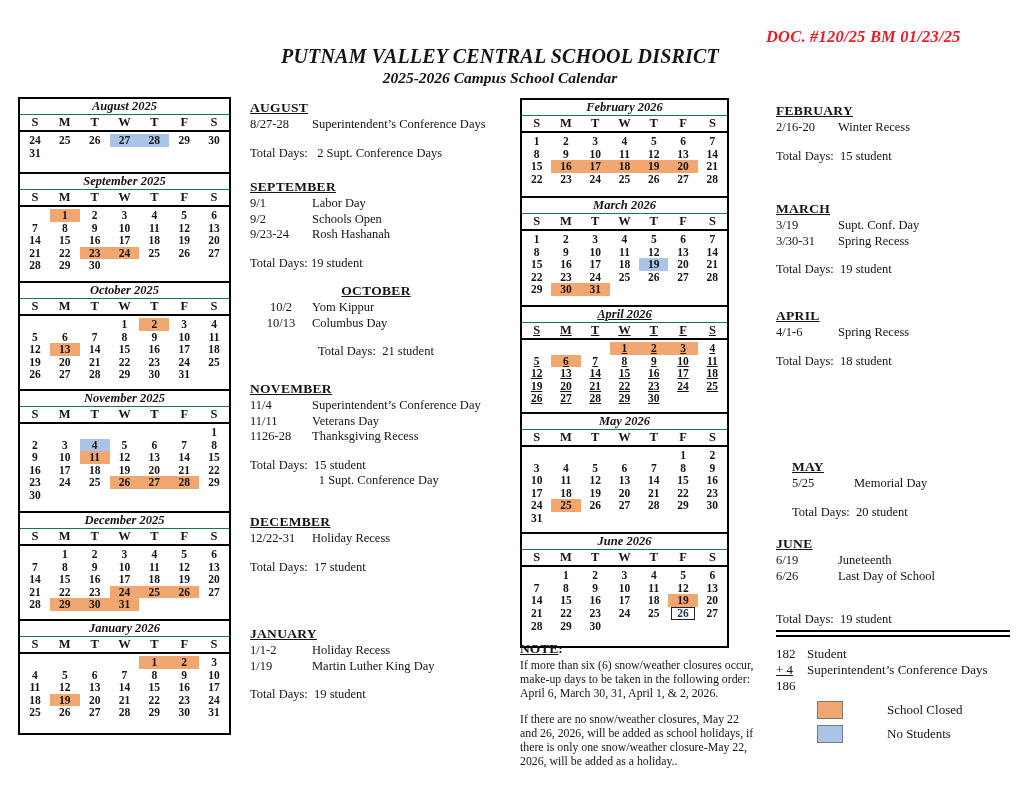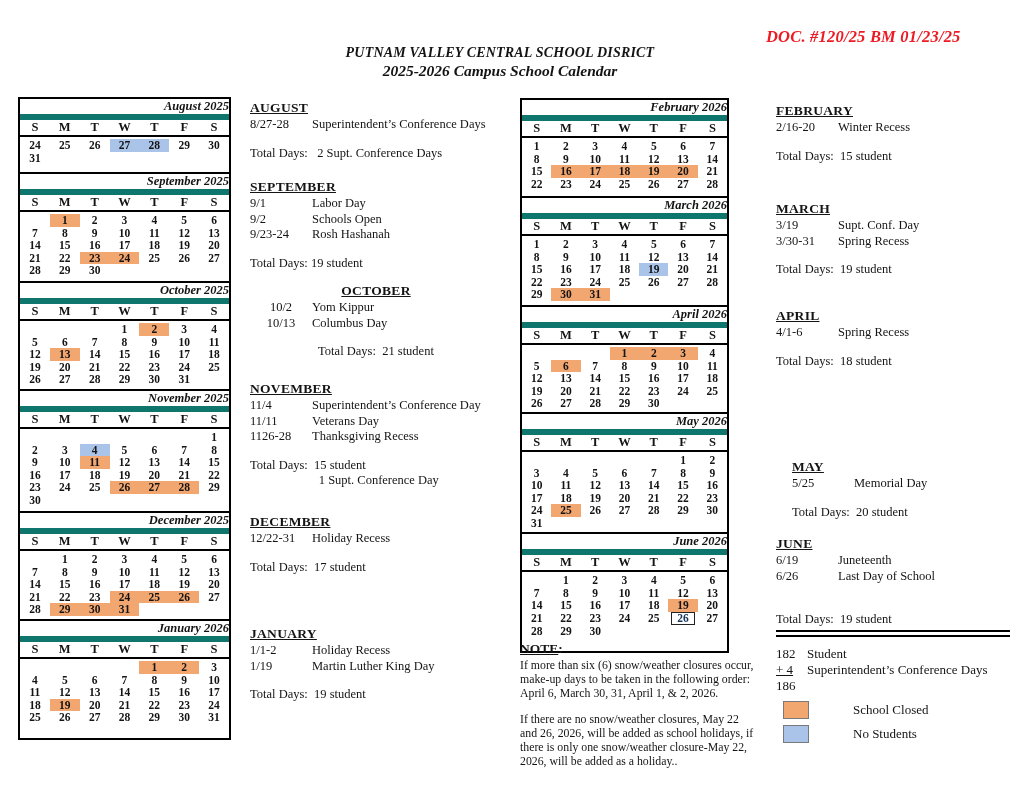--- a/index.html
+++ b/index.html
@@ -13,27 +13,27 @@
     width:1024px;height:791px;background:#ffffff;position:relative;
     font-family:"Liberation Serif", serif;color:#141414;overflow:hidden;
   }
   
   .doc-ref{
     position:absolute;top:27px;left:766px;width:250px;
     font-weight:bold;font-style:italic;font-size:16.5px;color:var(--red);
     white-space:nowrap;letter-spacing:0.2px;
   }
   .title-wrap{position:absolute;top:45px;left:0;width:1000px;text-align:center;}
-  .title{font-weight:bold;font-style:italic;font-size:14px;letter-spacing:0.2px;}
+  .title{font-weight:bold;font-style:italic;font-size:20px;letter-spacing:0.2px;}
   .subtitle{font-weight:bold;font-style:italic;font-size:15.5px;margin-top:1px;}
   
   .cal{position:absolute;border:2px solid #000;background:#fff;box-sizing:border-box;}
   .cal-title{
-    text-align:right;font-weight:bold;font-style:italic;font-size:12.5px;
-    line-height:15px;border-bottom:6px solid #0f766e;
+    text-align:center;font-weight:bold;font-style:italic;font-size:12.5px;
+    line-height:15px;border-bottom:1px solid #0f766e;
   }
   .cal-days{
     display:grid;grid-template-columns:repeat(7,1fr);
     border-bottom:2px solid #000;font-weight:bold;font-size:12.5px;
     line-height:15px;text-align:center;
   }
   .cal-grid{padding:2px 0 14px 0;}
   .cal-row{display:grid;grid-template-columns:repeat(7,1fr);}
   .cal-cell{
     text-align:center;font-weight:bold;font-size:11.5px;
@@ -61,21 +61,21 @@
   .note-head .u{text-decoration:underline;}
   .note p{margin:0 0 12px 0;font-size:11.8px;line-height:14px;}
   
   .summary{position:absolute;left:776px;top:630px;width:234px;}
   .double-rule{border-top:2.5px solid #000;border-bottom:2px solid #000;height:3px;margin-bottom:9px;}
   .sum-line{display:flex;font-size:13px;line-height:16px;}
   .sum-num{width:31px;flex:none;white-space:pre;}
   .u-line{text-decoration:underline;}
   
   .legend{position:absolute;left:783px;top:699px;width:230px;}
-  .legend-row{display:flex;align-items:center;height:22px;margin-bottom:2px;}
+  .legend-row{display:flex;align-items:center;height:22px;margin-bottom:2px;margin-left:34px;}
   .swatch{width:26px;height:18px;border:1px solid #7a7a7a;flex:none;box-sizing:border-box;}
   .swatch.orange{background:var(--orange);}
   .swatch.blue{background:var(--blue);}
   .legend-label{margin-left:44px;font-size:13px;}
 </style>
 </head>
 <body>
 
 <div class="doc-ref">DOC. #120/25 BM 01/23/25</div>
 
@@ -523,21 +523,21 @@
           <span class="cal-cell">29</span>
           <span class="cal-cell h-orange">30</span>
           <span class="cal-cell h-orange">31</span>
           <span class="cal-cell"></span>
           <span class="cal-cell"></span>
           <span class="cal-cell"></span>
           <span class="cal-cell"></span>
         </div>
       </div>
     </div>
-    <div class="cal" style="left: 520px; top: 305px; width: 209px;">
+    <div class="cal" style="left: 520px; top: 305px; width: 209px; text-decoration: underline;">
       <div class="cal-title">April 2026</div>
       <div class="cal-days">
         <span>S</span>
         <span>M</span>
         <span>T</span>
         <span>W</span>
         <span>T</span>
         <span>F</span>
         <span>S</span>
       </div>

